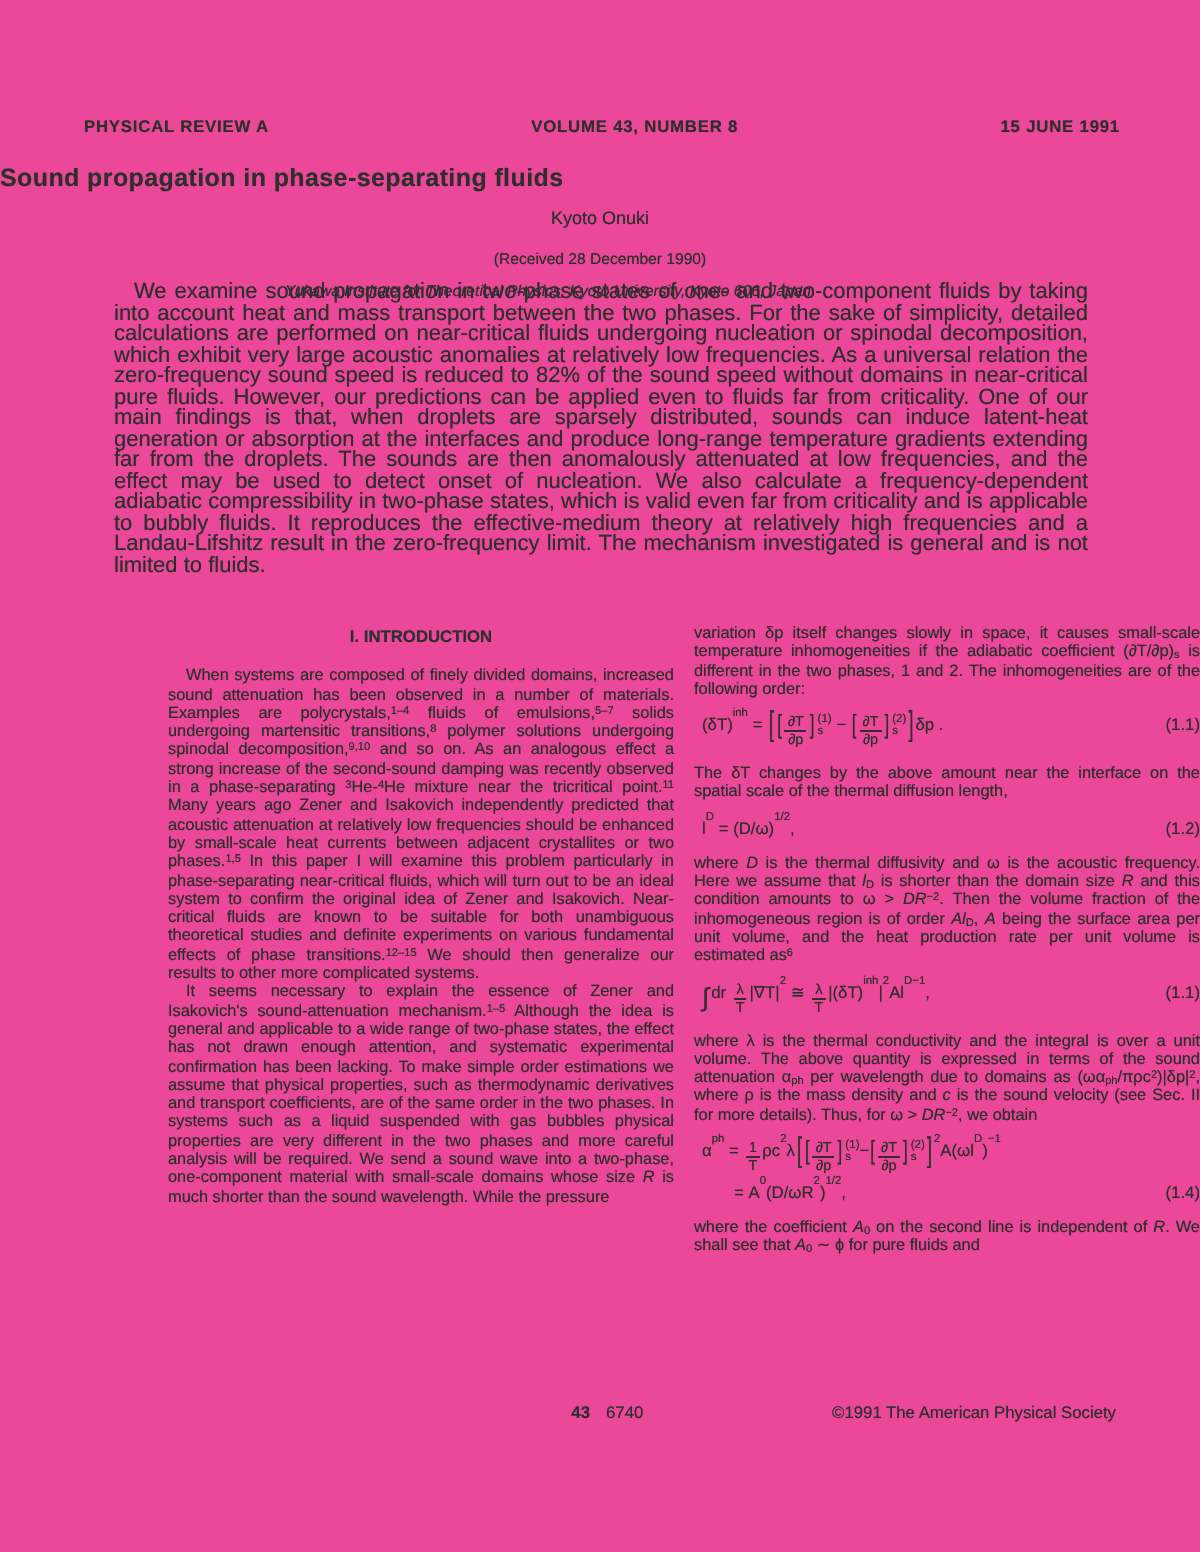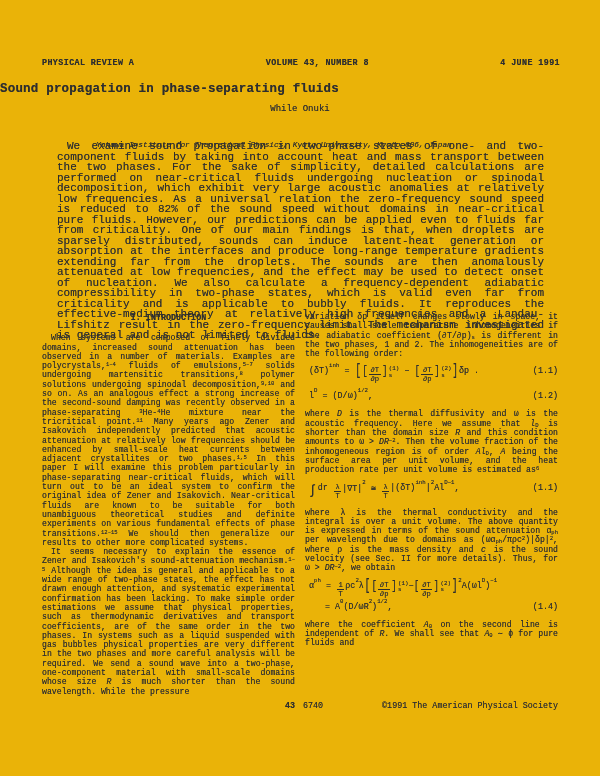--- a/index.html
+++ b/index.html
@@ -1,30 +1,30 @@
 <!DOCTYPE html>
 <html><head>
 <meta charset="utf-8">
 <style>
   html,body{margin:0;padding:0;}
   body{width:600px;height:776px;overflow:hidden;background:#e9e9e6;}
-  .sheet{position:relative;width:600px;height:776px;background:#eab308;
-    font-family:Liberation Mono, monospace;color:#2e2e2e;
+  .sheet{position:relative;width:600px;height:776px;background:#ec4899;
+    font-family:Liberation Sans, sans-serif;color:#2e2e2e;
     text-shadow:0 0 .35px rgba(60,60,60,.75);}
   .hdr{position:absolute;top:58px;left:42px;right:40px;display:flex;
     justify-content:space-between;font-size:8.4px;letter-spacing:.4px;font-weight:bold;}
   .title{position:absolute;top:82px;left:0;width:600px;
     font-size:12.5px;font-weight:bold;letter-spacing:.2px;}
   .author{position:absolute;top:104px;left:0;width:600px;text-align:center;font-size:9px;}
   .affil{position:absolute;top:115px;left:0;width:548px;text-align:center;
     font-size:7.8px;font-style:italic;margin-top:26px;}
   .received{position:absolute;top:125px;left:0;width:600px;text-align:center;font-size:7.8px;}
   .abstract{position:absolute;top:141px;left:57px;width:487px;font-size:11px;
     line-height:10.5px;text-align:justify;text-indent:10px;}
-  .col{position:absolute;top:312px;width:253px;font-size:8.2px;line-height:9.3px;}
+  .col{position:absolute;top:312px;width:253px;font-size:8.2px;line-height:9.3px;margin-left:42px;}
   .col-left{left:42px;}
   .col-right{left:305px;}
   .sec-head{text-align:center;font-weight:bold;font-size:8.4px;margin:2px 0 10px 0;}
   .col p{margin:0;text-align:justify;text-indent:9px;}
   .col p.noindent{text-indent:0;}
   sub,sup{font-size:68%;line-height:0;}
   sup{vertical-align:.38em;}
   sub{vertical-align:-.22em;}
   .eq{display:flex;align-items:flex-start;margin:8px 0 8px 4px;font-size:8.4px;
     line-height:normal;white-space:nowrap;}
@@ -47,26 +47,27 @@
   .footer .copy{margin-left:auto;}
 </style>
 </head>
 <body>
 
 <div class="sheet">
 
   <div class="hdr">
     <span>PHYSICAL REVIEW A</span>
     <span>VOLUME 43, NUMBER 8</span>
-    <span>4 JUNE 1991</span>
+    <span>15 JUNE 1991</span>
   </div>
 
   <div class="title">Sound propagation in phase-separating fluids</div>
-  <div class="author">While Onuki</div>
+  <div class="author">Kyoto Onuki</div>
   <div class="affil">Yukawa Institute for Theoretical Physics, Kyoto University, Kyoto 606, Japan</div>
+  <div class="received">(Received 28 December 1990)</div>
 
   <div class="abstract">We examine sound propagation in two-phase states of one- and two-component fluids by taking into account heat and mass transport between the two phases. For the sake of simplicity, detailed calculations are performed on near-critical fluids undergoing nucleation or spinodal decomposition, which exhibit very large acoustic anomalies at relatively low frequencies. As a universal relation the zero-frequency sound speed is reduced to 82% of the sound speed without domains in near-critical pure fluids. However, our predictions can be applied even to fluids far from criticality. One of our main findings is that, when droplets are sparsely distributed, sounds can induce latent-heat generation or absorption at the interfaces and produce long-range temperature gradients extending far from the droplets. The sounds are then anomalously attenuated at low frequencies, and the effect may be used to detect onset of nucleation. We also calculate a frequency-dependent adiabatic compressibility in two-phase states, which is valid even far from criticality and is applicable to bubbly fluids. It reproduces the effective-medium theory at relatively high frequencies and a Landau-Lifshitz result in the zero-frequency limit. The mechanism investigated is general and is not limited to fluids.</div>
 
   <div class="col col-left">
     <div class="sec-head">I. INTRODUCTION</div>
     <p>When systems are composed of finely divided domains, increased sound attenuation has been observed in a number of materials. Examples are polycrystals,<sup>1–4</sup> fluids of emulsions,<sup>5–7</sup> solids undergoing martensitic transitions,<sup>8</sup> polymer solutions undergoing spinodal decomposition,<sup>9,10</sup> and so on. As an analogous effect a strong increase of the second-sound damping was recently observed in a phase-separating <sup>3</sup>He-<sup>4</sup>He mixture near the tricritical point.<sup>11</sup> Many years ago Zener and Isakovich independently predicted that acoustic attenuation at relatively low frequencies should be enhanced by small-scale heat currents between adjacent crystallites or two phases.<sup>1,5</sup> In this paper I will examine this problem particularly in phase-separating near-critical fluids, which will turn out to be an ideal system to confirm the original idea of Zener and Isakovich. Near-critical fluids are known to be suitable for both unambiguous theoretical studies and definite experiments on various fundamental effects of phase transitions.<sup>12–15</sup> We should then generalize our results to other more complicated systems.</p>
     <p>It seems necessary to explain the essence of Zener and Isakovich's sound-attenuation mechanism.<sup>1–5</sup> Although the idea is general and applicable to a wide range of two-phase states, the effect has not drawn enough attention, and systematic experimental confirmation has been lacking. To make simple order estimations we assume that physical properties, such as thermodynamic derivatives and transport coefficients, are of the same order in the two phases. In systems such as a liquid suspended with gas bubbles physical properties are very different in the two phases and more careful analysis will be required. We send a sound wave into a two-phase, one-component material with small-scale domains whose size <i>R</i> is much shorter than the sound wavelength. While the pressure</p>
   </div>
 
   <div class="col col-right">
@@ -82,20 +83,21 @@
         </span>&nbsp;<span>−</span>&nbsp;<span class="medb">[</span><span class="frac">
           <span class="num">∂T</span>
           <span class="den">∂p</span>
         </span><span class="medb">]</span><span class="ss">
           <sup>(2)</sup>
           <sub>s</sub>
         </span><span class="bigb">]</span><span>δp .</span>
       <span class="lbl">(1.1)</span>
     </div>
 
+    <p class="noindent">The δT changes by the above amount near the interface on the spatial scale of the thermal diffusion length,</p>
 
     <div class="eq">
       <span>l</span><sub>D</sub>&nbsp;<span>=</span>&nbsp;<span>(D/ω)</span><sup>1/2</sup><span> ,</span>
       <span class="lbl">(1.2)</span>
     </div>
 
     <p class="noindent">where <i>D</i> is the thermal diffusivity and ω is the acoustic frequency. Here we assume that <i>l</i><sub>D</sub> is shorter than the domain size <i>R</i> and this condition amounts to ω &gt; <i>DR</i><sup>−2</sup>. Then the volume fraction of the inhomogeneous region is of order <i>Al</i><sub>D</sub>, <i>A</i> being the surface area per unit volume, and the heat production rate per unit volume is estimated as<sup>6</sup></p>
 
     <div class="eq">
       <span class="int">∫</span><span>dr</span>&nbsp;<span class="frac">

